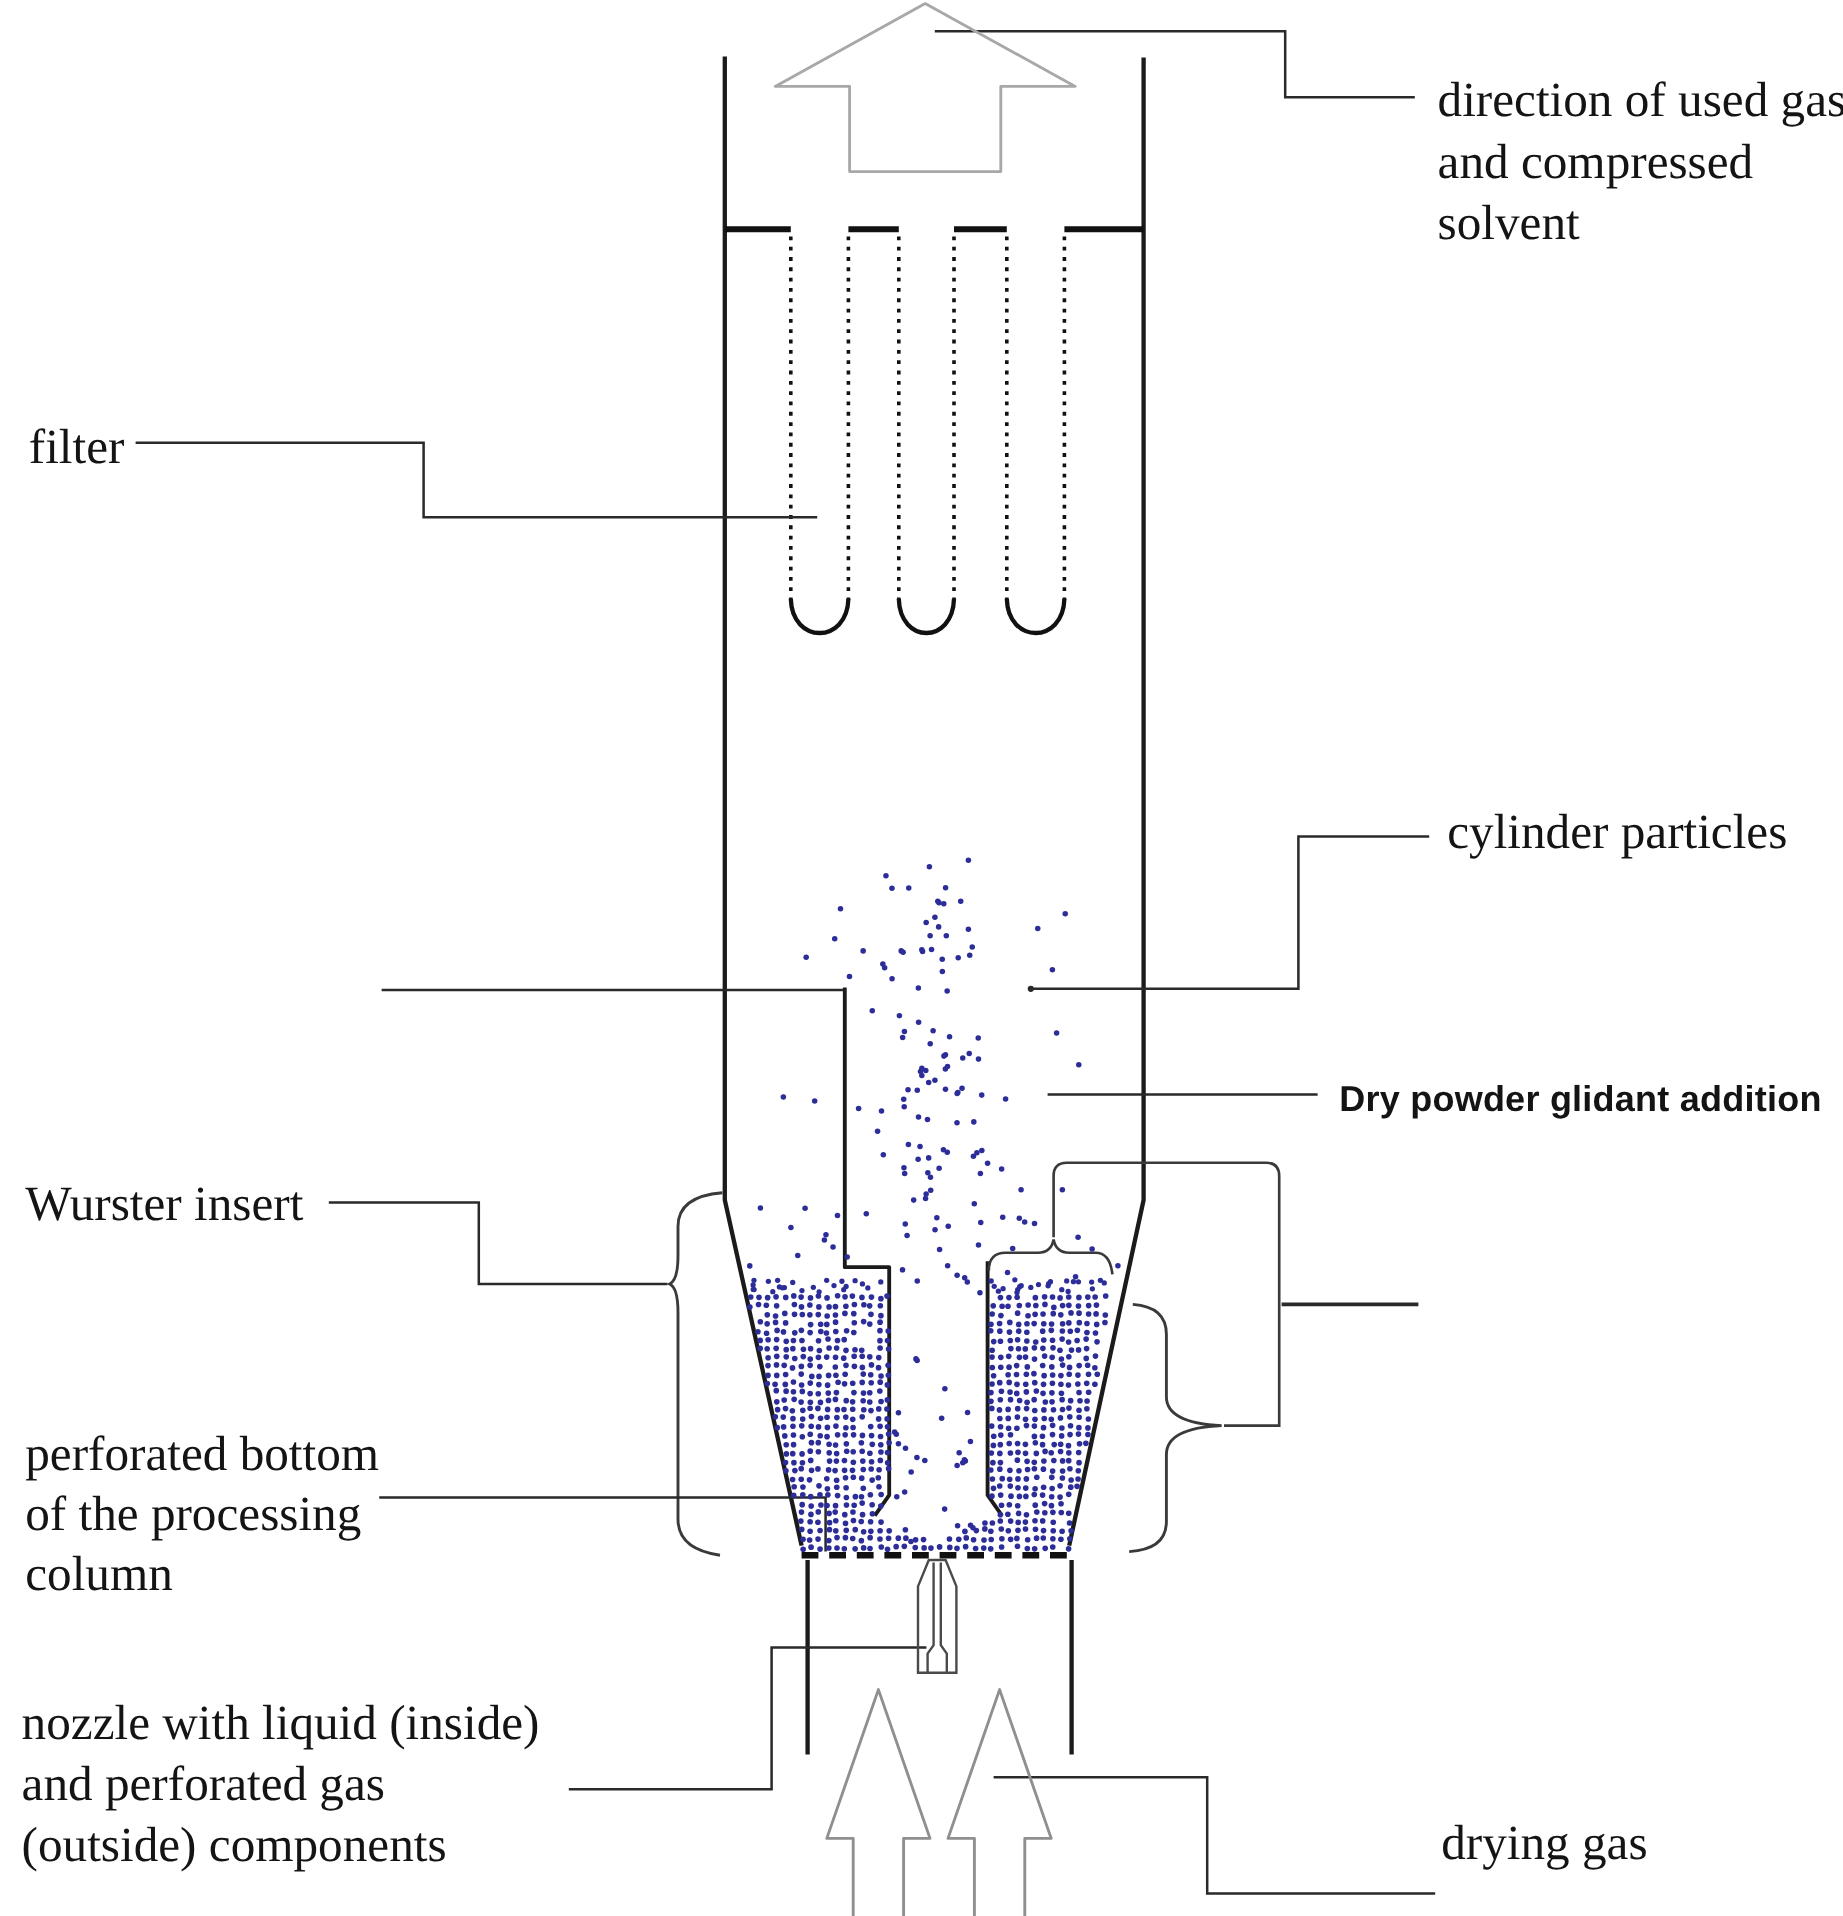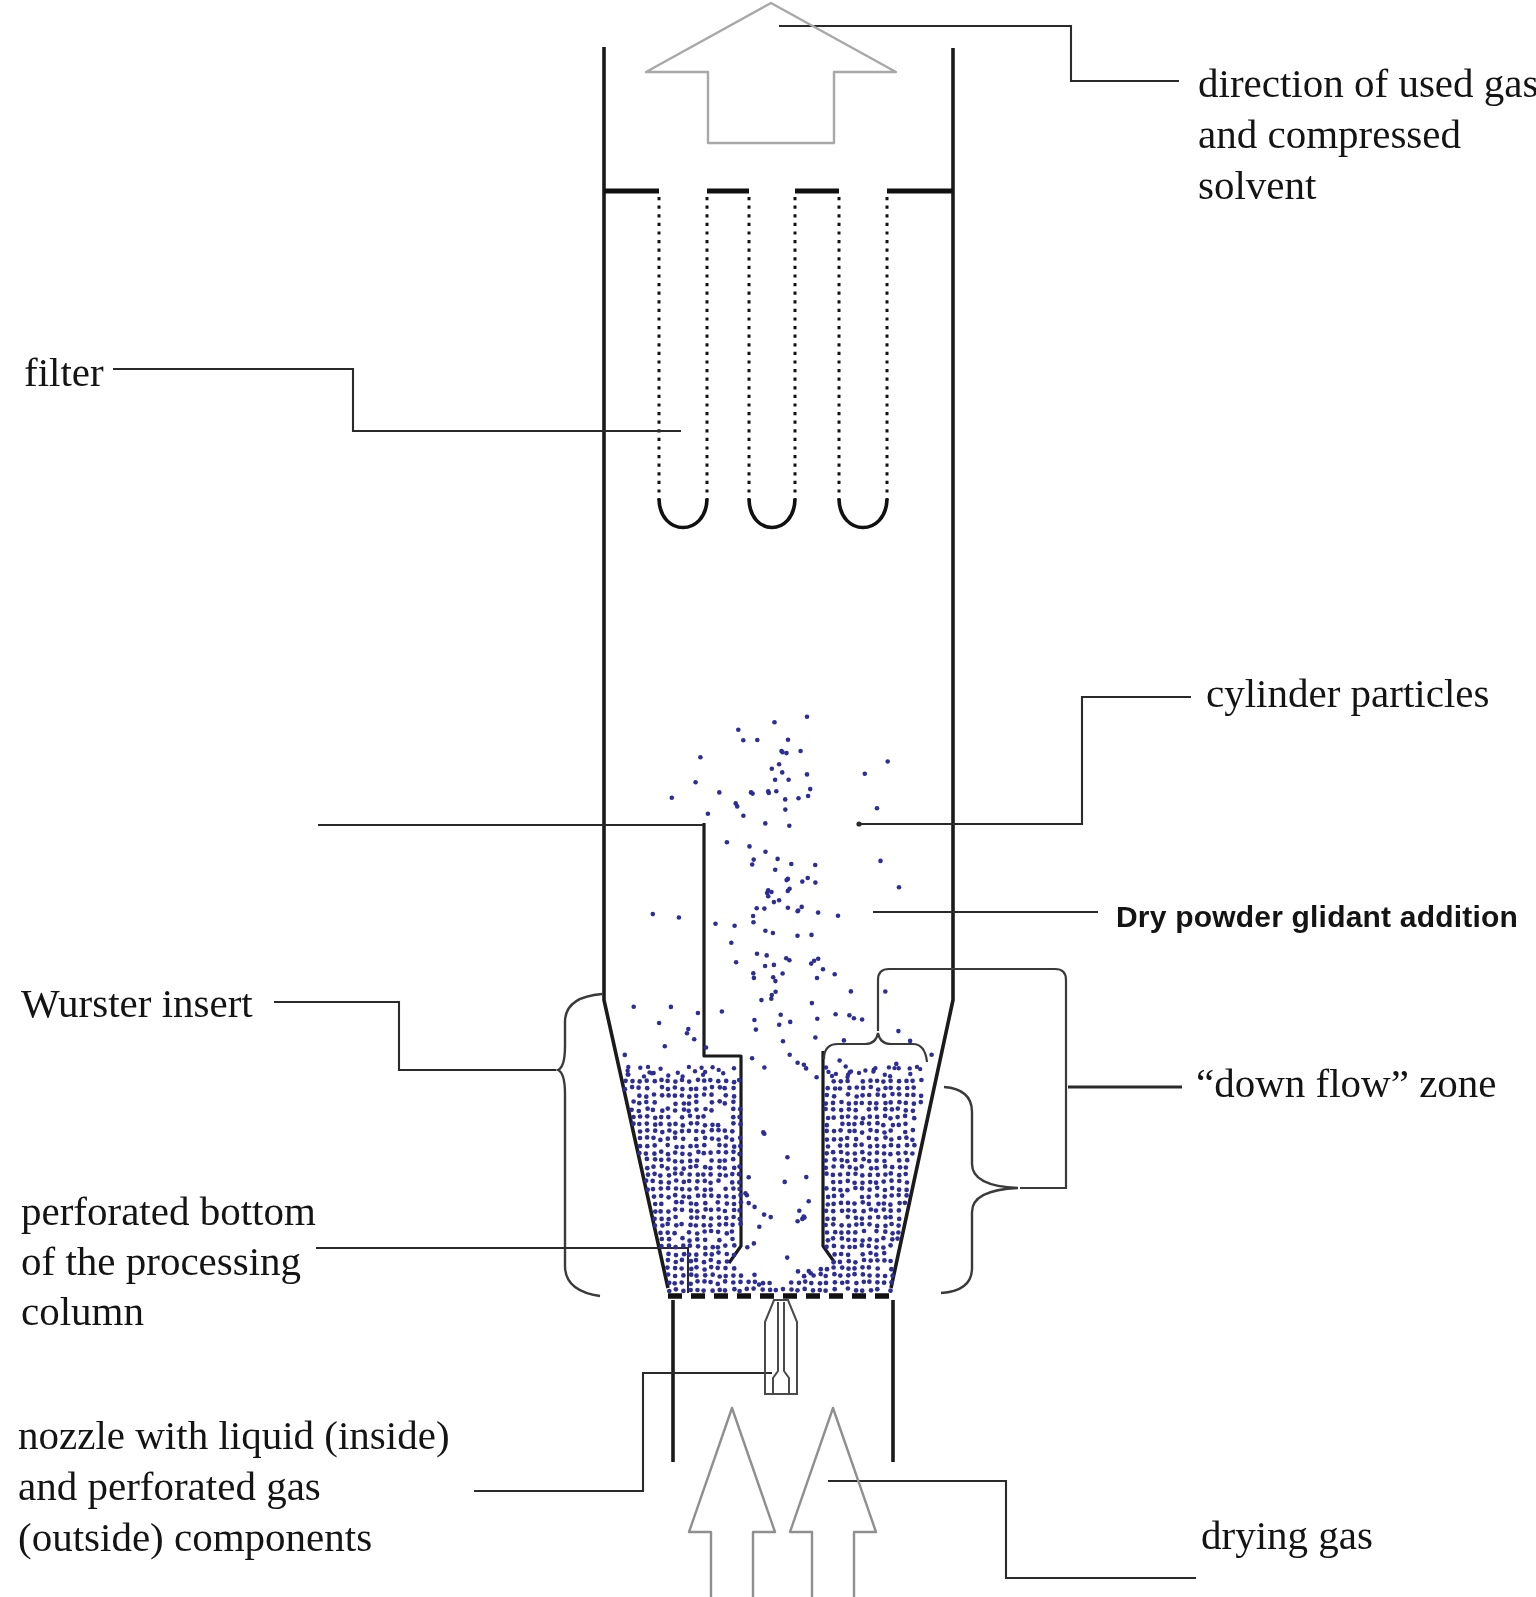--- a/index.html
+++ b/index.html
@@ -1025,21 +1025,20 @@
 
 <div class="lbl" style="left:8px;top:347px">filter</div>
 
 <div class="lbl" style="left:1190px;top:668px">cylinder particles</div>
 
 
 <div class="lbl sans" style="left:1100px;top:900px">Dry powder glidant addition</div>
 
 <div class="lbl" style="left:5px;top:978px">Wurster insert</div>
 
-<div class="lbl" style="left:1180px;top:1058px">“down flow” zone</div>
 
 <div class="lbl" style="left:5px;top:1186px;line-height:50px">
   <div>perforated bottom</div>
   <div>of the processing</div>
   <div>column</div>
 </div>
 
 <div class="lbl" style="left:2px;top:1410px;line-height:51px">
   <div>nozzle with liquid (inside)</div>
   <div>and perforated gas</div>

